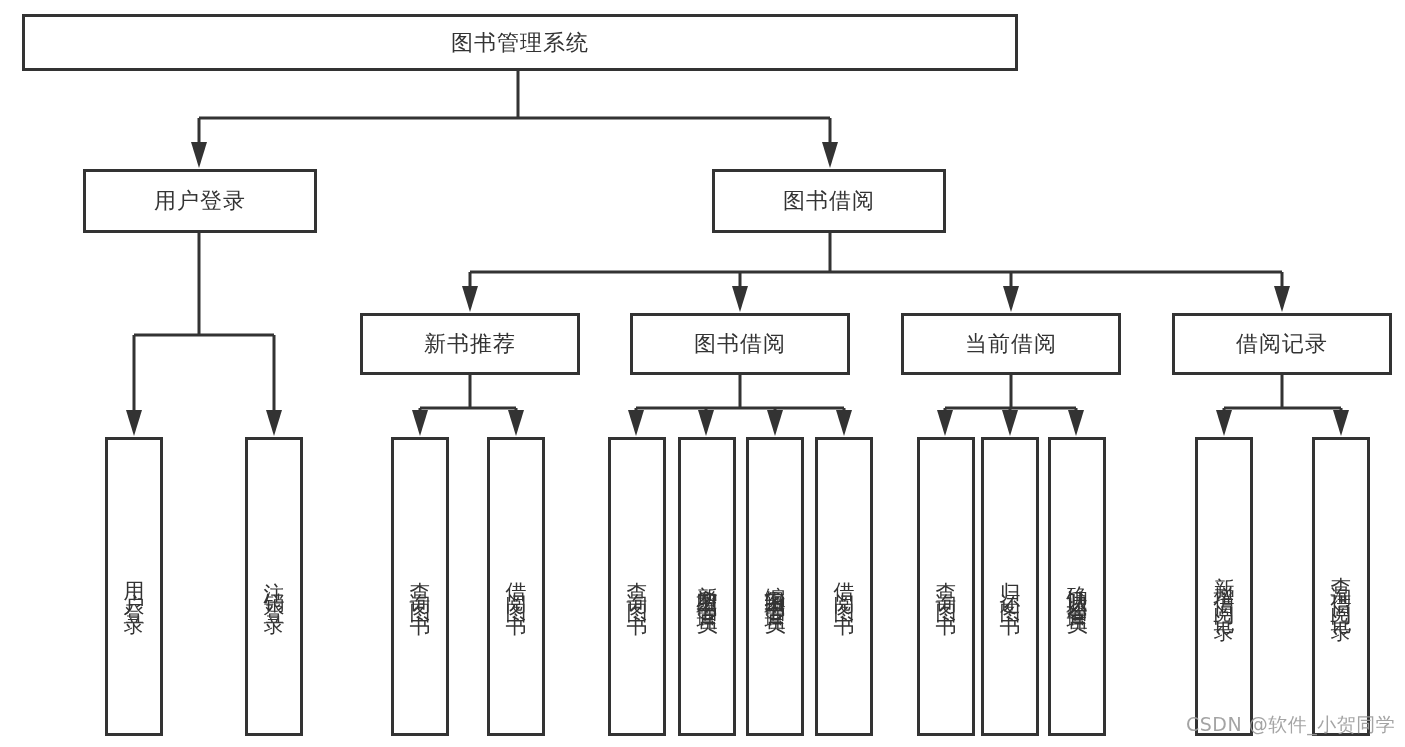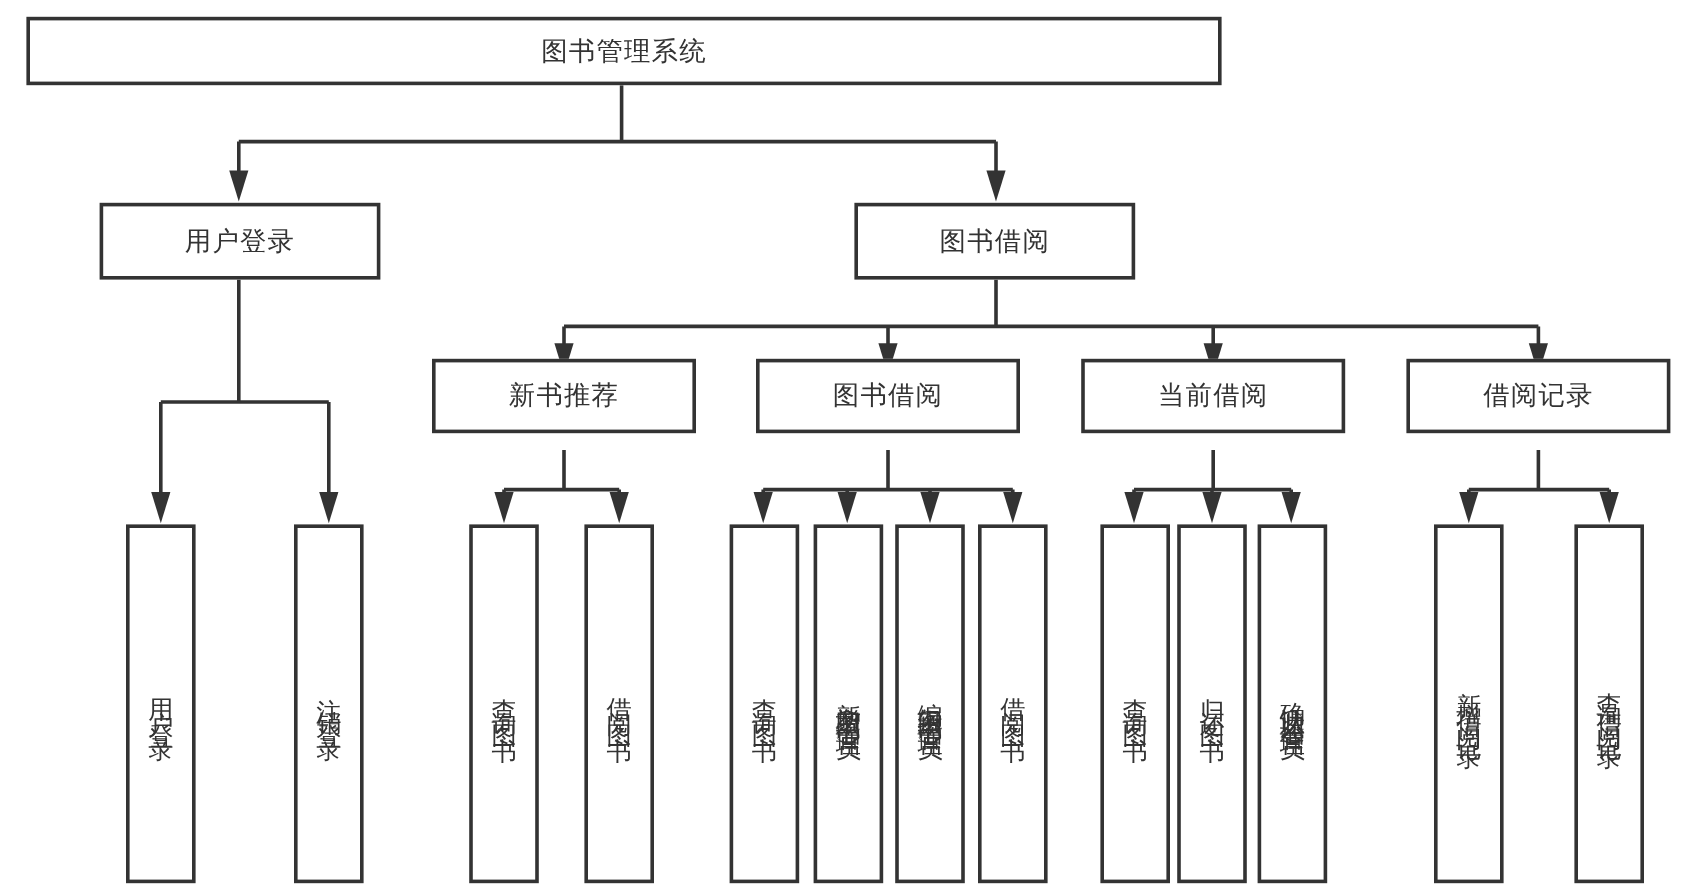--- a/index.html
+++ b/index.html
@@ -41,21 +41,21 @@
     top: 14px;
     width: 996px;
     height: 57px;
   }
   .lvl2 {
     top: 169px;
     width: 234px;
     height: 64px;
   }
   .lvl3 {
-    top: 299px;
+    top: 313px;
     width: 220px;
     height: 62px;
   }
   .vnode {
     top: 437px;
     width: 58px;
     height: 299px;
     writing-mode: vertical-rl;
     text-orientation: mixed;
     font-size: 21px;
@@ -133,14 +133,15 @@
   <div class="node vnode sp-tight" style="left:746px">编辑图书（管理员）</div>
   <div class="node vnode sp-wide" style="left:815px">借阅图书</div>
 
   <div class="node vnode sp-wide" style="left:917px">查询图书</div>
   <div class="node vnode sp-wide" style="left:981px">归还图书</div>
   <div class="node vnode sp-tight" style="left:1048px">确认归还（管理员）</div>
 
   <div class="node vnode sp-mid" style="left:1195px">新增借阅记录</div>
   <div class="node vnode sp-mid" style="left:1312px">查询借阅记录</div>
 
+  <div class="watermark">CSDN @软件_小贺同学</div>
 
 </div>
 
 </body></html>

